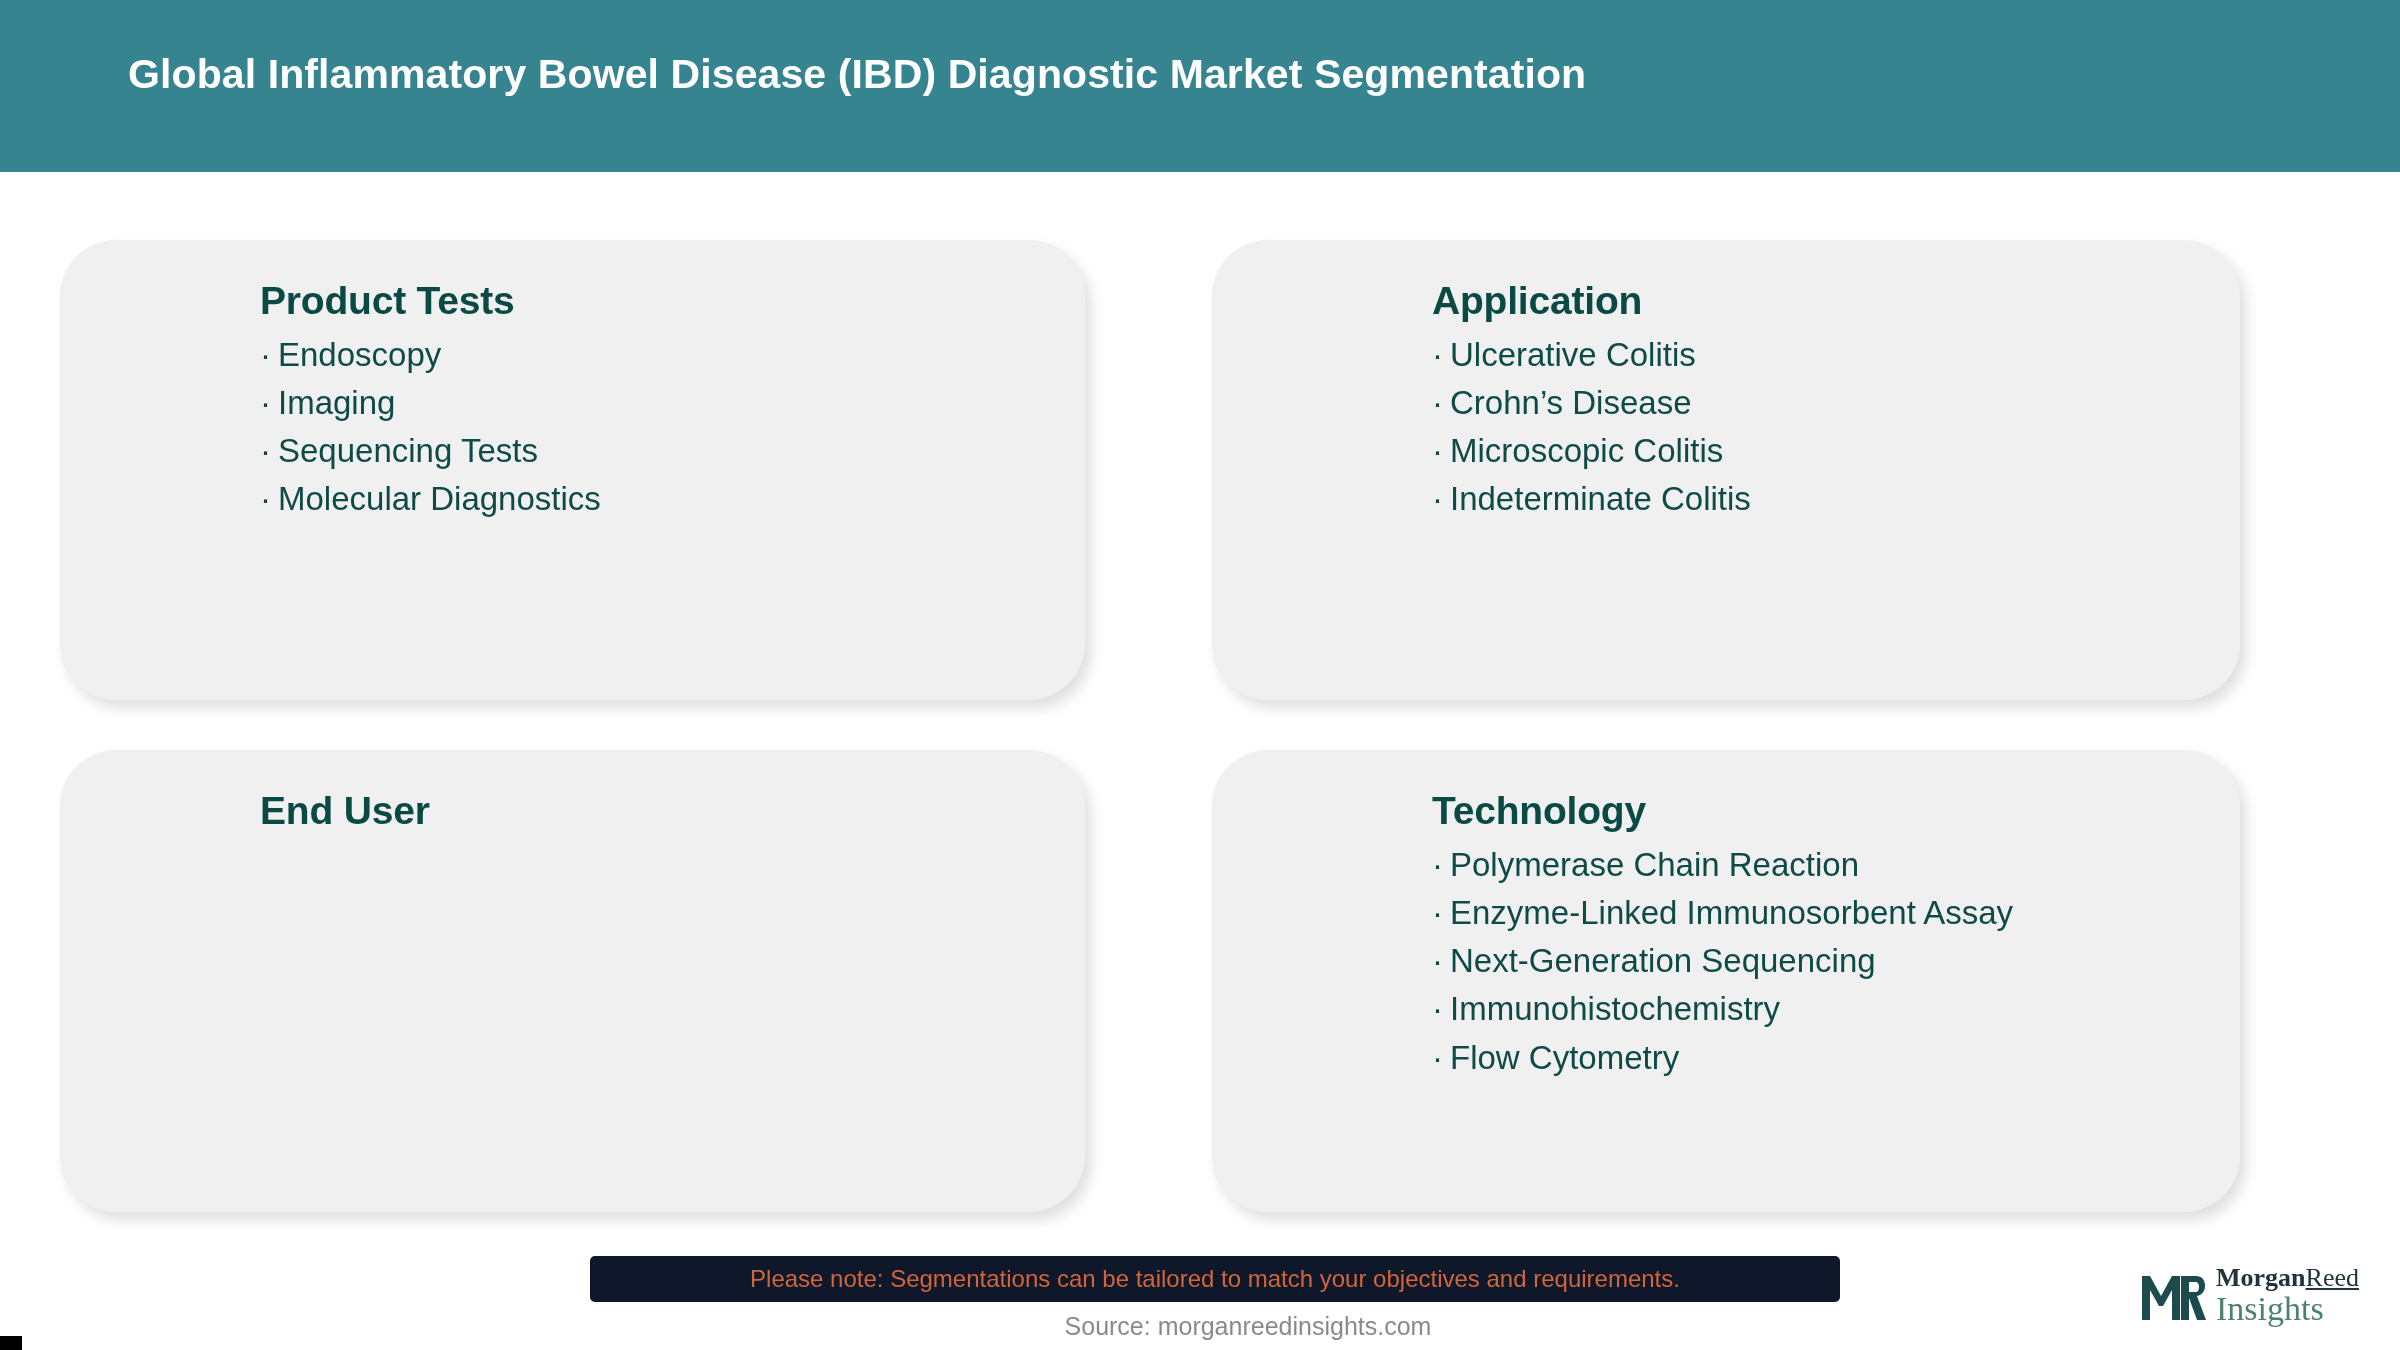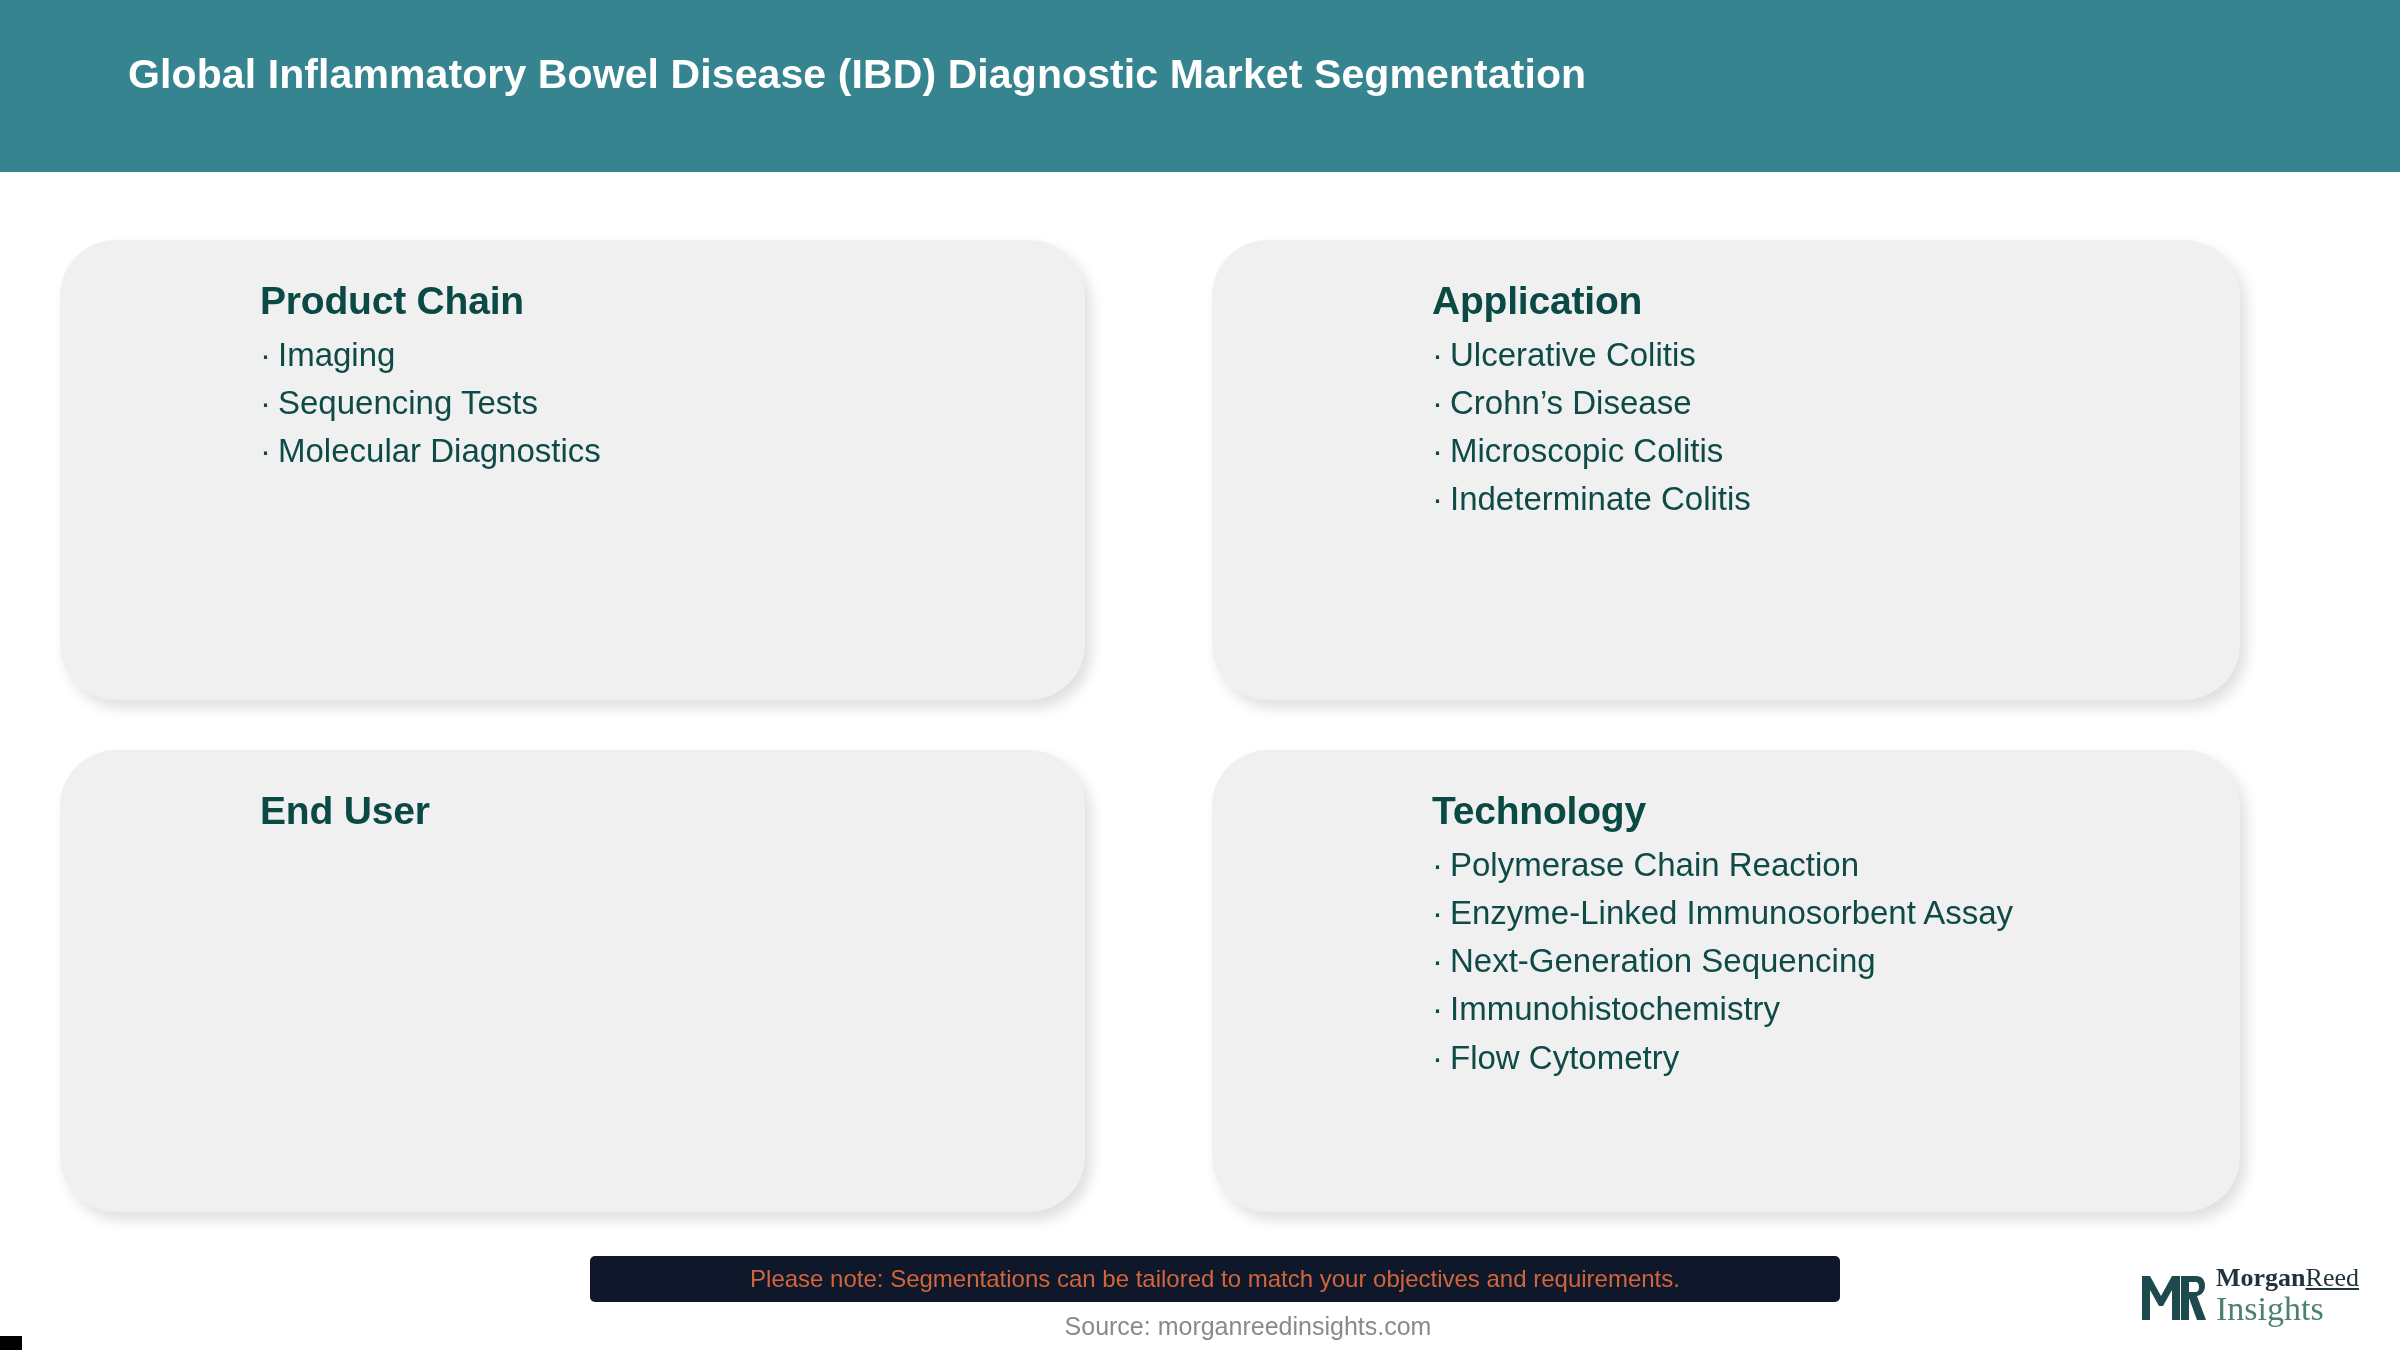--- a/index.html
+++ b/index.html
@@ -175,22 +175,23 @@
 <body>
 
 <div class="header">
   <div class="header-title">Global Inflammatory Bowel Disease (IBD) Diagnostic Market Segmentation</div>
 </div>
 
 <div class="cards">
 
   <div class="card c1">
     <div class="card-inner">
-      <div class="card-title">Product Chain</div>
+      <div class="card-title">Product Tests</div>
       <ul class="card-list">
+        <li><span class="bullet">·</span><span>Endoscopy</span></li>
         <li><span class="bullet">·</span><span>Imaging</span></li>
         <li><span class="bullet">·</span><span>Sequencing Tests</span></li>
         <li><span class="bullet">·</span><span>Molecular Diagnostics</span></li>
       </ul>
     </div>
   </div>
 
   <div class="card c2">
     <div class="card-inner">
       <div class="card-title">Application</div>

